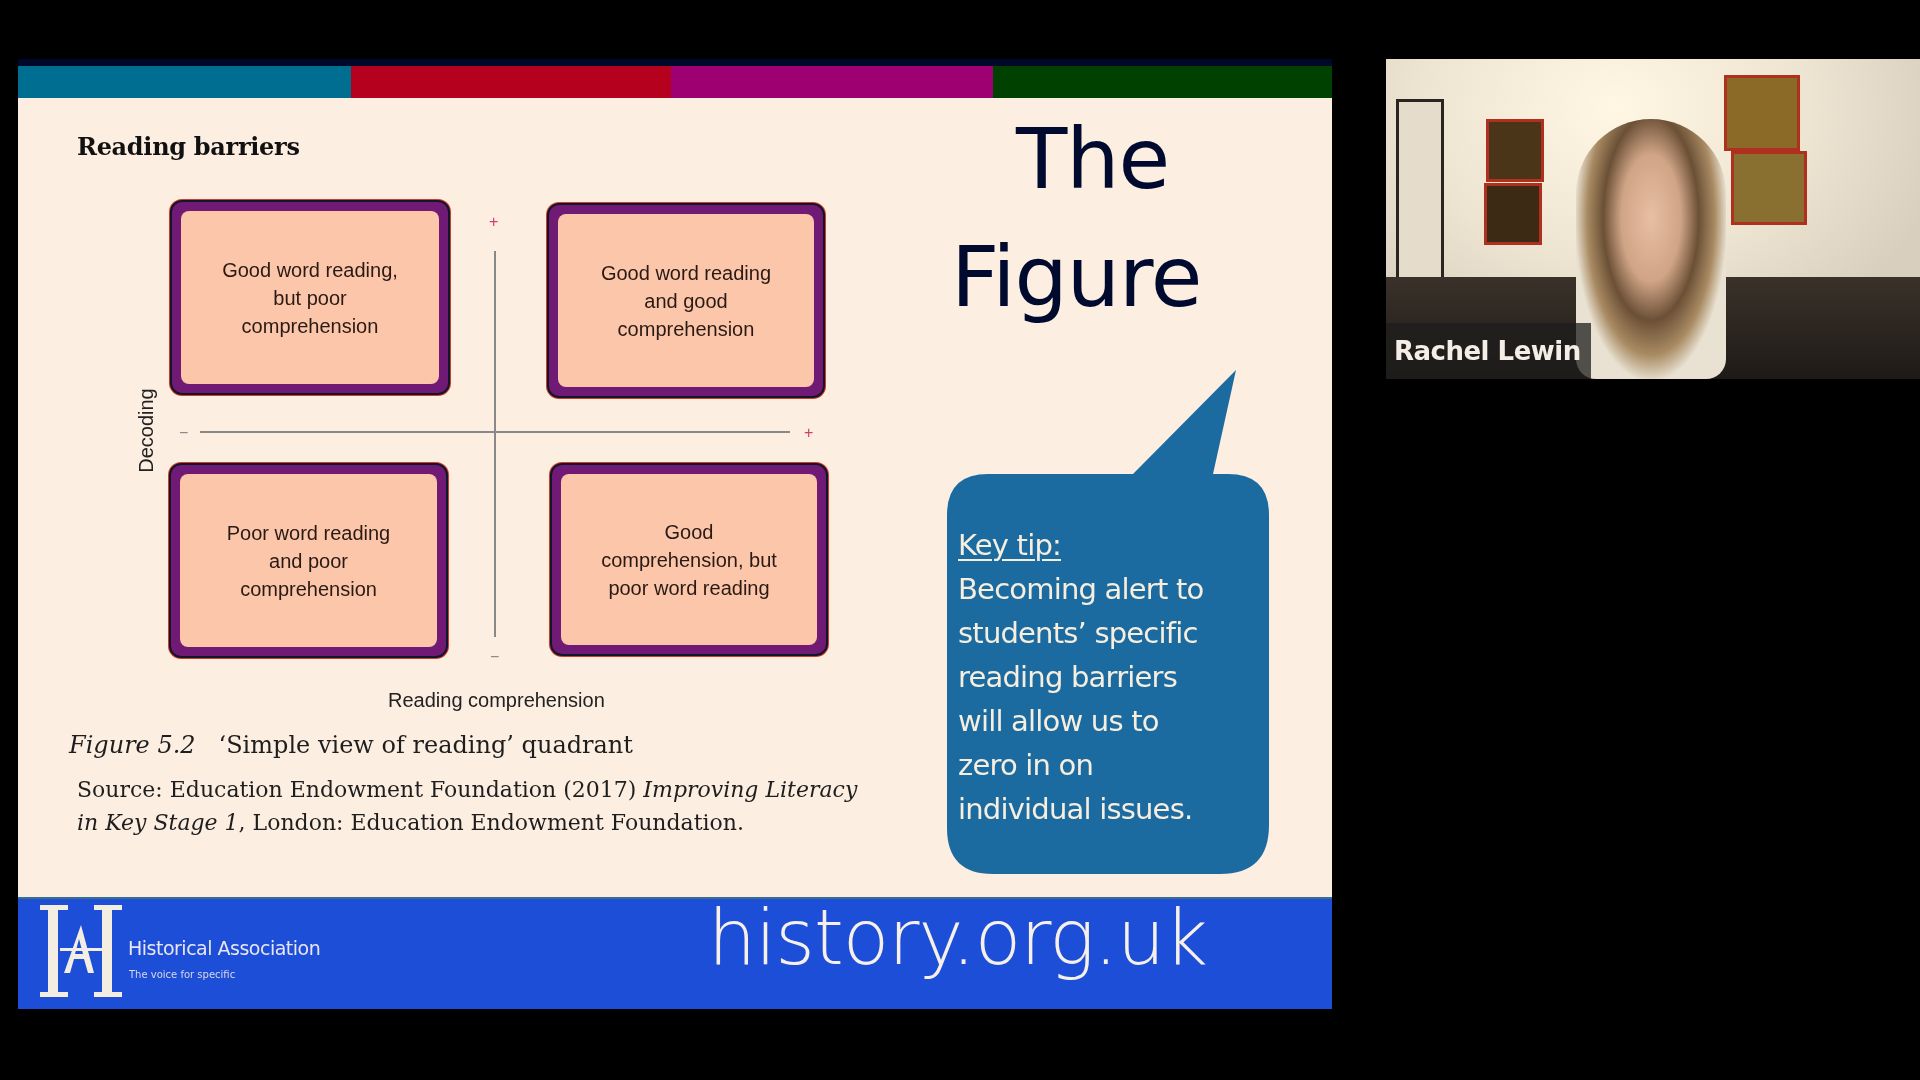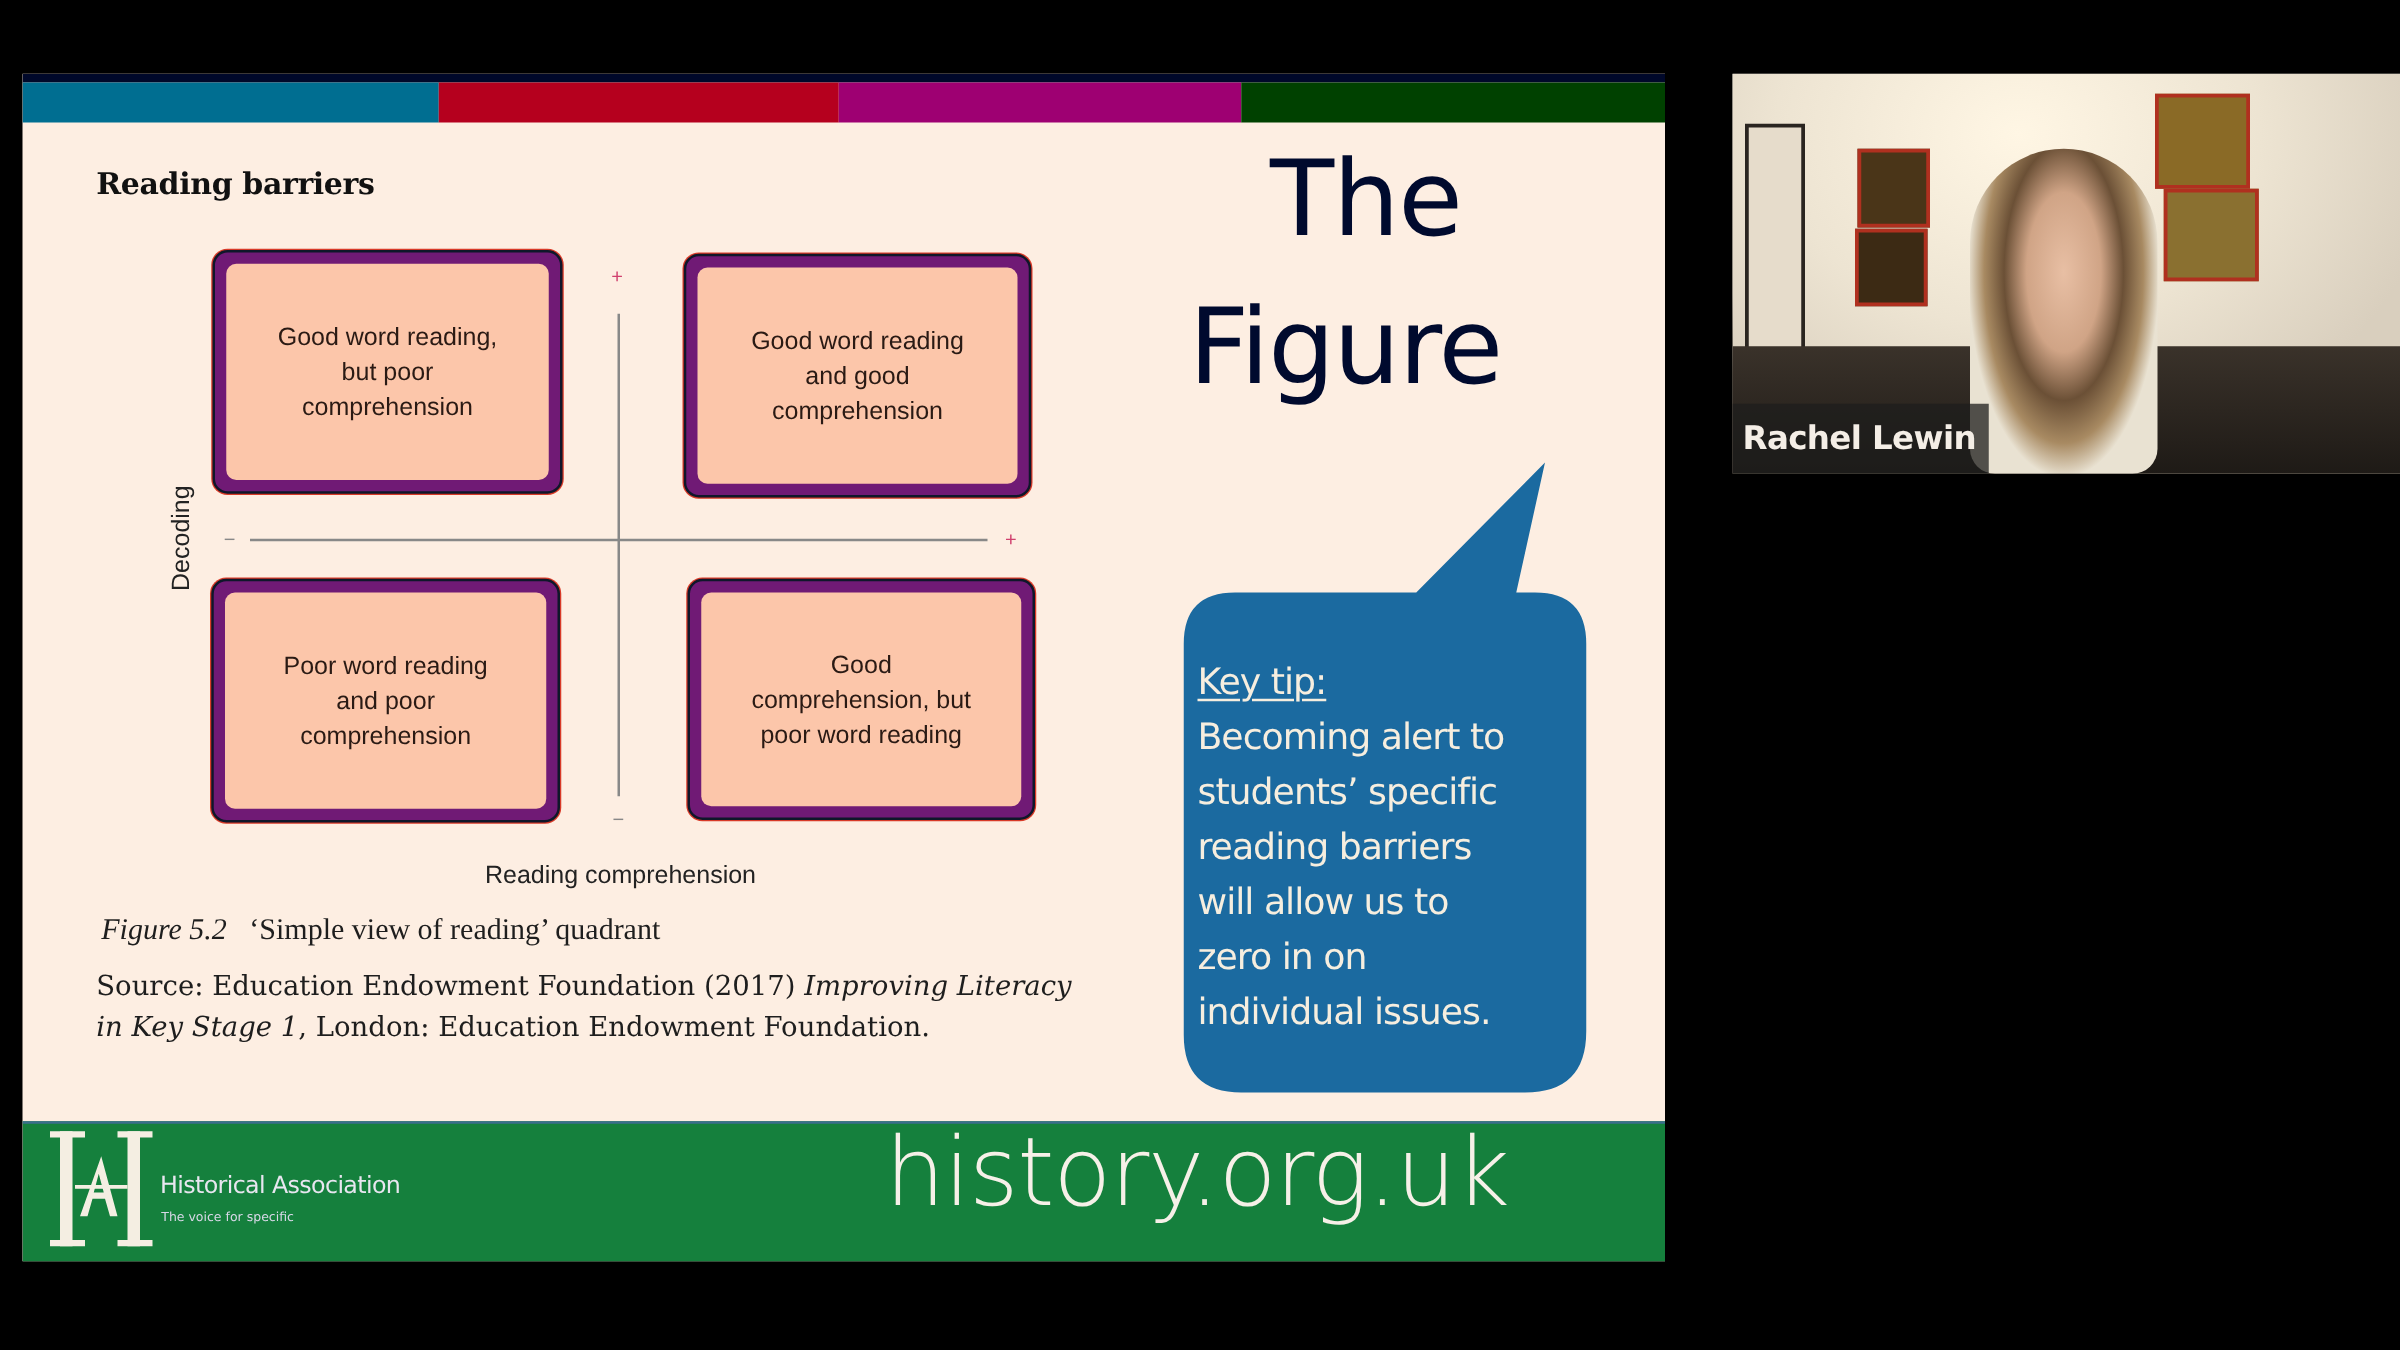--- a/index.html
+++ b/index.html
@@ -51,21 +51,21 @@
 
   
   #bubble { position: absolute; left: 910px; top: 310px; width: 362px; height: 510px; }
   .bubble-text {
     position: absolute; left: 30px; top: 154px; width: 300px; font-family: "DejaVu Sans", sans-serif;
     font-size: 29px; line-height: 44px; color: #F6EEDF; letter-spacing: -0.8px;
   }
   .bubble-text .key { text-decoration: underline; text-decoration-thickness: 2px; text-underline-offset: 4px; }
 
   
-  #footer { position: absolute; left: 0; top: 838px; width: 100%; height: 112px; background: #15803d; border-top: 2px solid #3A6E8C; }
+  #footer { position: absolute; left: 0; top: 838px; width: 100%; height: 112px; background: #1d4ed8; border-top: 2px solid #3A6E8C; }
   .ha-name { position: absolute; left: 110px; top: 38px; font-family: "DejaVu Sans", sans-serif; font-size: 19px; color: #E8E6F0; letter-spacing: -0.5px; }
   .ha-tag { position: absolute; left: 111px; top: 70px; font-family: "DejaVu Sans", sans-serif; font-size: 10px; color: #D8D8E8; }
   .site-url {
     position: absolute; left: 690px; top: -6px; font-family: "DejaVu Sans", sans-serif; font-weight: 300;
     font-size: 76px; color: #F6F0E8; letter-spacing: -1px;
   }
 
   
   #video-tile { position: absolute; left: 1343px; top: 59px; width: 571px; height: 320px; overflow: hidden;
     background: linear-gradient(180deg, #EDE7DA 0%, #E6DDCD 55%, #3B332A 75%, #2A241E 100%); margin-left: 43px; }
@@ -114,21 +114,21 @@
 
     <div class="axis-mark plus" style="left:471px;top:155px;">+</div>
     <div class="axis-mark minus" style="left:472px;top:590px;">−</div>
     <div class="axis-mark minus" style="left:161px;top:366px;">−</div>
     <div class="axis-mark plus" style="left:786px;top:366px;">+</div>
 
     <div class="axis-label vertical" style="left:78px;top:360px;width:100px;text-align:center;">Decoding</div>
     <div class="axis-label" style="left:370px;top:630px;">Reading comprehension</div>
   </div>
 
-  <div class="fig-caption" style="left:63px;top:672px;font-size:24px;font-family:Liberation Serif, serif;">
+  <div class="fig-caption" style="left:51px;top:672px;font-size:24px;">
     <i>Figure 5.2</i>&nbsp;&nbsp;&nbsp;<span>‘Simple view of reading’ quadrant</span>
   </div>
   <div class="fig-caption" style="left:59px;top:714px;font-size:22px;line-height:33px;width:860px;">
     <span>Source: Education Endowment Foundation (2017) </span><i>Improving Literacy</i><br>
     <i>in Key Stage 1</i><span>, London: Education Endowment Foundation.</span>
   </div>
 
   <div class="title-line" style="left:998px;top:58px;">The</div>
   <div class="title-line" style="left:933px;top:176px;">Figure</div>
 

